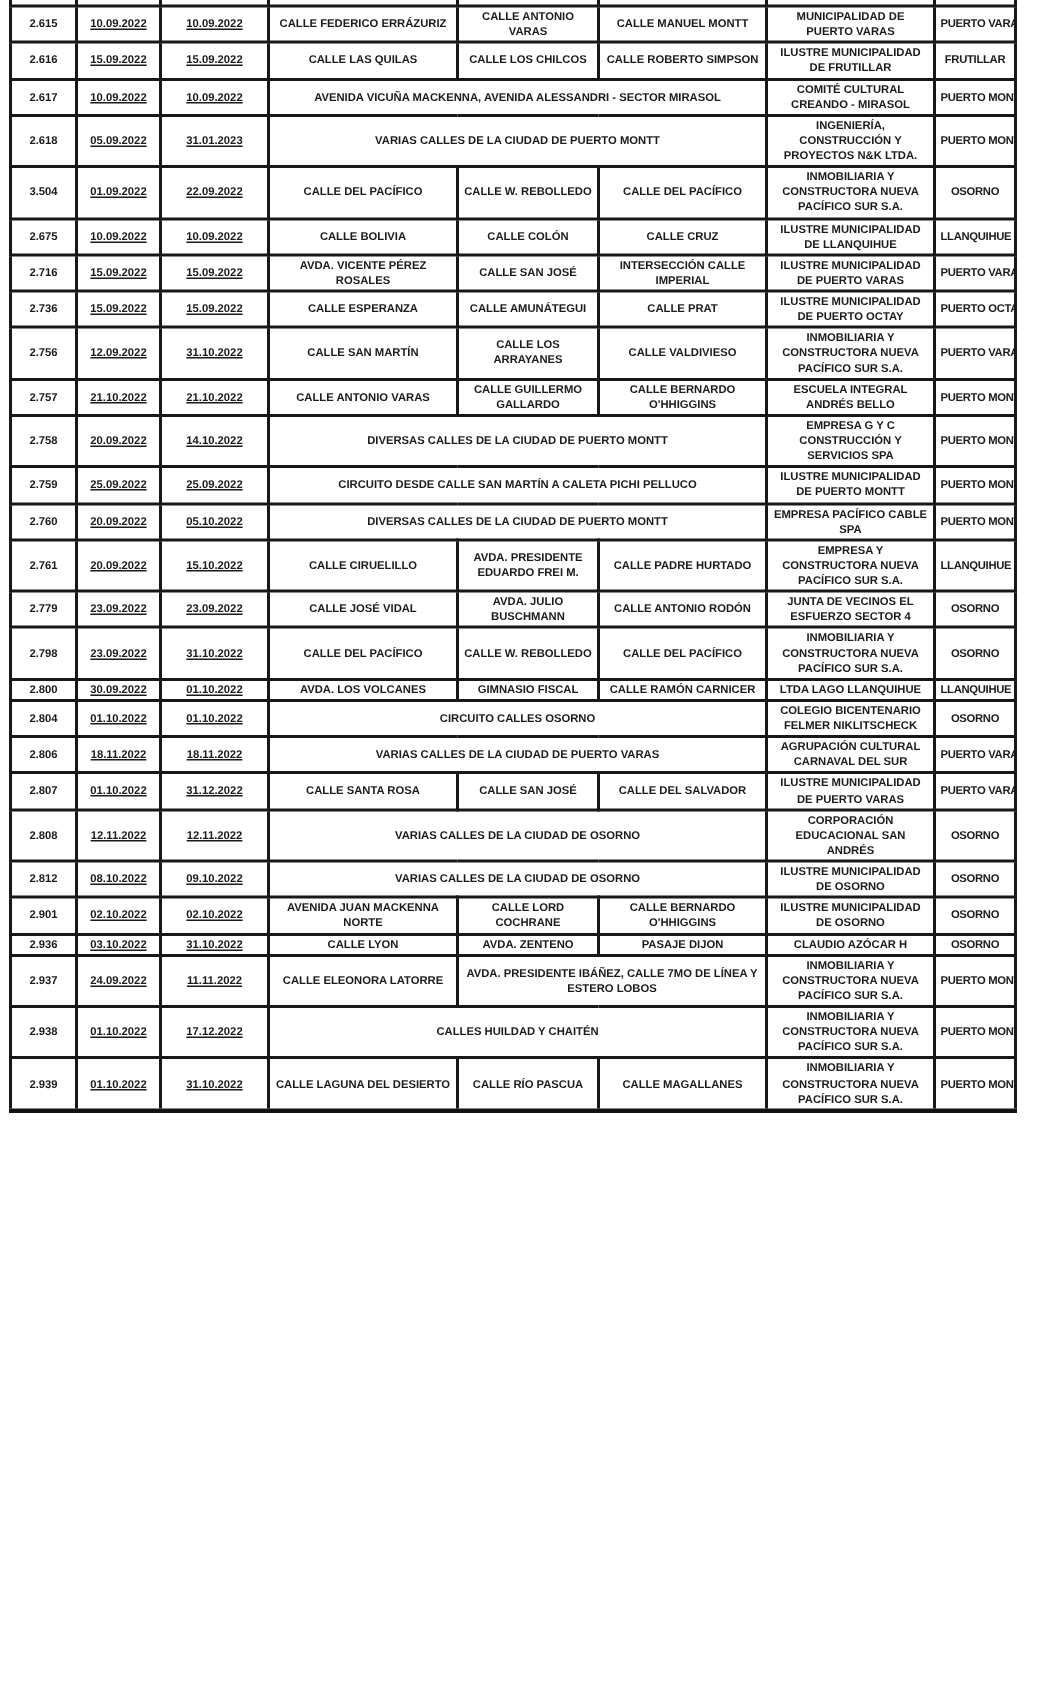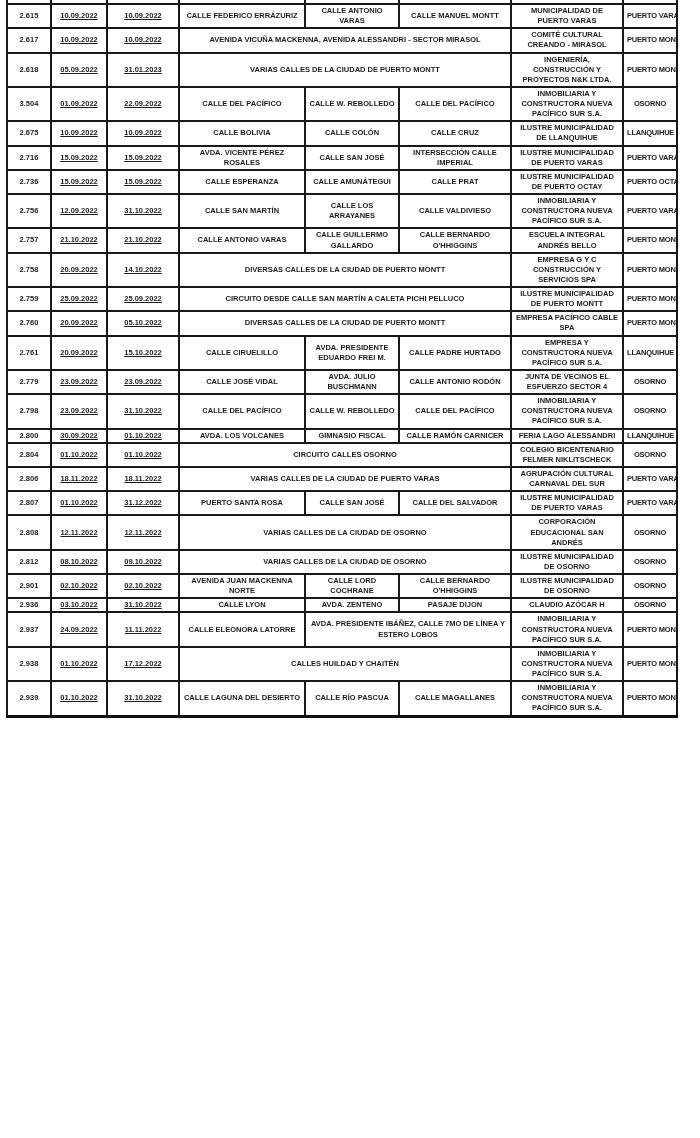--- a/index.html
+++ b/index.html
@@ -82,20 +82,30 @@
           <td class="c-num">2.615</td>
           <td class="c-date">10.09.2022</td>
           <td class="c-date">10.09.2022</td>
           <td class="c-street">CALLE FEDERICO ERRÁZURIZ</td>
           <td class="c-street">CALLE ANTONIO VARAS</td>
           <td class="c-street">CALLE MANUEL MONTT</td>
           <td class="c-org">MUNICIPALIDAD DE PUERTO VARAS</td>
           <td class="c-city">PUERTO VARAS</td>
         </tr>
         <tr>
+          <td class="c-num">2.616</td>
+          <td class="c-date">15.09.2022</td>
+          <td class="c-date">15.09.2022</td>
+          <td class="c-street">CALLE LAS QUILAS</td>
+          <td class="c-street">CALLE LOS CHILCOS</td>
+          <td class="c-street">CALLE ROBERTO SIMPSON</td>
+          <td class="c-org">ILUSTRE MUNICIPALIDAD DE FRUTILLAR</td>
+          <td class="c-city">FRUTILLAR</td>
+        </tr>
+        <tr>
           <td class="c-num">2.617</td>
           <td class="c-date">10.09.2022</td>
           <td class="c-date">10.09.2022</td>
           <td class="c-street" colspan="3">AVENIDA VICUÑA MACKENNA, AVENIDA ALESSANDRI - SECTOR MIRASOL</td>
           <td class="c-org">COMITÉ CULTURAL CREANDO - MIRASOL</td>
           <td class="c-city">PUERTO MONTT</td>
         </tr>
         <tr>
           <td class="c-num">2.618</td>
           <td class="c-date">05.09.2022</td>
@@ -218,21 +228,21 @@
           <td class="c-org">INMOBILIARIA Y CONSTRUCTORA NUEVA PACÍFICO SUR S.A.</td>
           <td class="c-city">OSORNO</td>
         </tr>
         <tr>
           <td class="c-num">2.800</td>
           <td class="c-date">30.09.2022</td>
           <td class="c-date">01.10.2022</td>
           <td class="c-street">AVDA. LOS VOLCANES</td>
           <td class="c-street">GIMNASIO FISCAL</td>
           <td class="c-street">CALLE RAMÓN CARNICER</td>
-          <td class="c-org">FERIA LAGO ALESSANDRI</td>
+          <td class="c-org">LTDA LAGO LLANQUIHUE</td>
           <td class="c-city">LLANQUIHUE</td>
         </tr>
         <tr>
           <td class="c-num">2.804</td>
           <td class="c-date">01.10.2022</td>
           <td class="c-date">01.10.2022</td>
           <td class="c-street" colspan="3">CIRCUITO CALLES OSORNO</td>
           <td class="c-org">COLEGIO BICENTENARIO FELMER NIKLITSCHECK</td>
           <td class="c-city">OSORNO</td>
         </tr>
@@ -241,21 +251,21 @@
           <td class="c-date">18.11.2022</td>
           <td class="c-date">18.11.2022</td>
           <td class="c-street" colspan="3">VARIAS CALLES DE LA CIUDAD DE PUERTO VARAS</td>
           <td class="c-org">AGRUPACIÓN CULTURAL CARNAVAL DEL SUR</td>
           <td class="c-city">PUERTO VARAS</td>
         </tr>
         <tr>
           <td class="c-num">2.807</td>
           <td class="c-date">01.10.2022</td>
           <td class="c-date">31.12.2022</td>
-          <td class="c-street">PUERTO SANTA ROSA</td>
+          <td class="c-street">CALLE SANTA ROSA</td>
           <td class="c-street">CALLE SAN JOSÉ</td>
           <td class="c-street">CALLE DEL SALVADOR</td>
           <td class="c-org">ILUSTRE MUNICIPALIDAD DE PUERTO VARAS</td>
           <td class="c-city">PUERTO VARAS</td>
         </tr>
         <tr>
           <td class="c-num">2.808</td>
           <td class="c-date">12.11.2022</td>
           <td class="c-date">12.11.2022</td>
           <td class="c-street" colspan="3">VARIAS CALLES DE LA CIUDAD DE OSORNO</td>

